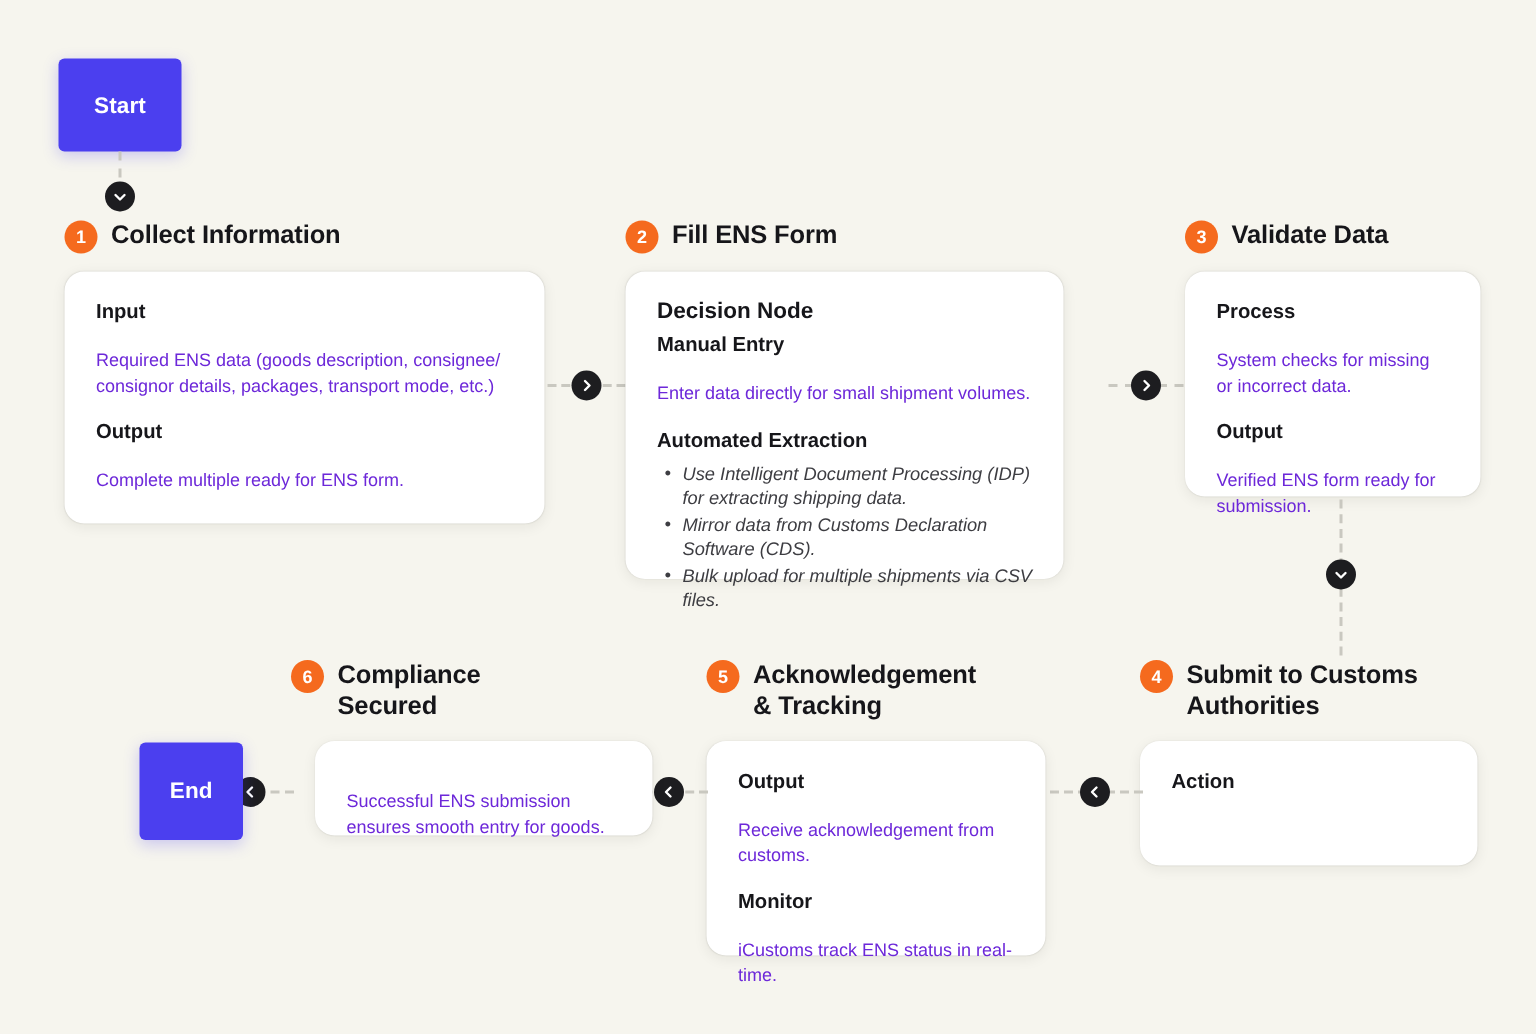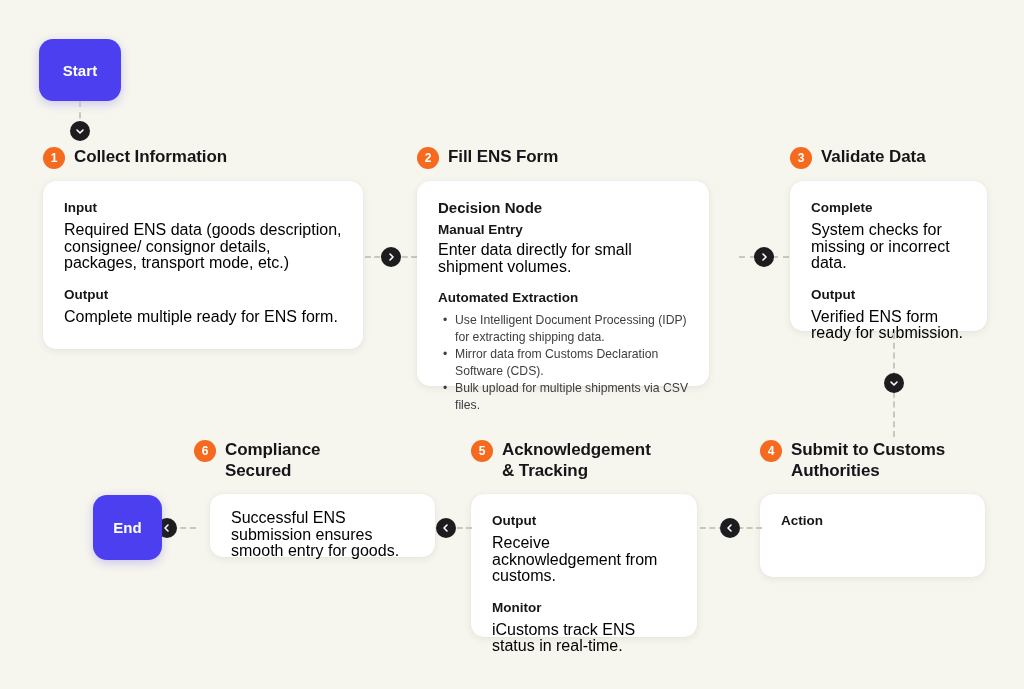--- a/index.html
+++ b/index.html
@@ -18,21 +18,21 @@
   #canvas {
     position: relative;
     width: 1024px;
     height: 689px;
   }
 
   
   .terminator {
     position: absolute;
     background: #4b3fef;
-    border-radius: 14px;
+    border-radius: 4px;
     display: flex;
     align-items: center;
     justify-content: center;
     color: #ffffff;
     font-size: 15px;
     font-weight: bold;
     letter-spacing: 0.1px;
     box-shadow: 0 3px 10px rgba(75, 63, 239, 0.25);
   }
 
@@ -84,30 +84,31 @@
     line-height: 17px;
   }
   .card h4.big {
     font-size: 15px;
     margin-bottom: 5px;
   }
   .card h4.tight {
     margin-bottom: 4px;
   }
   .card p {
-    margin: 0 0 14px 0;
-    font-size: 16px;
+    margin: 16px 0 14px 0;
+    font-size: 12px;
     line-height: 16.5px;
-    color: #000000;
+    color: #6d28d9;
   }
   .card p.last { margin-bottom: 0; }
   .card ul {
     margin: 0;
     padding-left: 17px;
     list-style: none;
+    font-style: italic;
   }
   .card li {
     position: relative;
     font-size: 12.2px;
     line-height: 16.5px;
     color: #3d3d42;
     margin-bottom: 1px;
   }
   .card li::before {
     content: "•";
@@ -198,21 +199,21 @@
         <path d="M4 2 L7 5 L4 8" fill="none" stroke="#ffffff" stroke-width="1.6" stroke-linecap="round" stroke-linejoin="round"></path>
       </svg>
   </div>
 
   <div class="step-head" style="left:790px; top:146px;">
     <div class="step-badge">3</div>
     <div class="step-title">Validate Data</div>
   </div>
 
   <div class="card" style="left:790px; top:181px; width:197px; height:150px;">
-    <h4>Complete</h4>
+    <h4>Process</h4>
     <p>System checks for missing or incorrect data.</p>
     <h4>Output</h4>
     <p class="last">Verified ENS form ready for submission.</p>
   </div>
 
   <div class="conn-v" style="left:893px; top:333px; height:104px;"></div>
   <div class="arrow-dot" style="left:884px; top:373px;">
     <svg width="10" height="10" viewBox="0 0 10 10">
         <path d="M2 4 L5 7 L8 4" fill="none" stroke="#ffffff" stroke-width="1.6" stroke-linecap="round" stroke-linejoin="round"></path>
       </svg>

